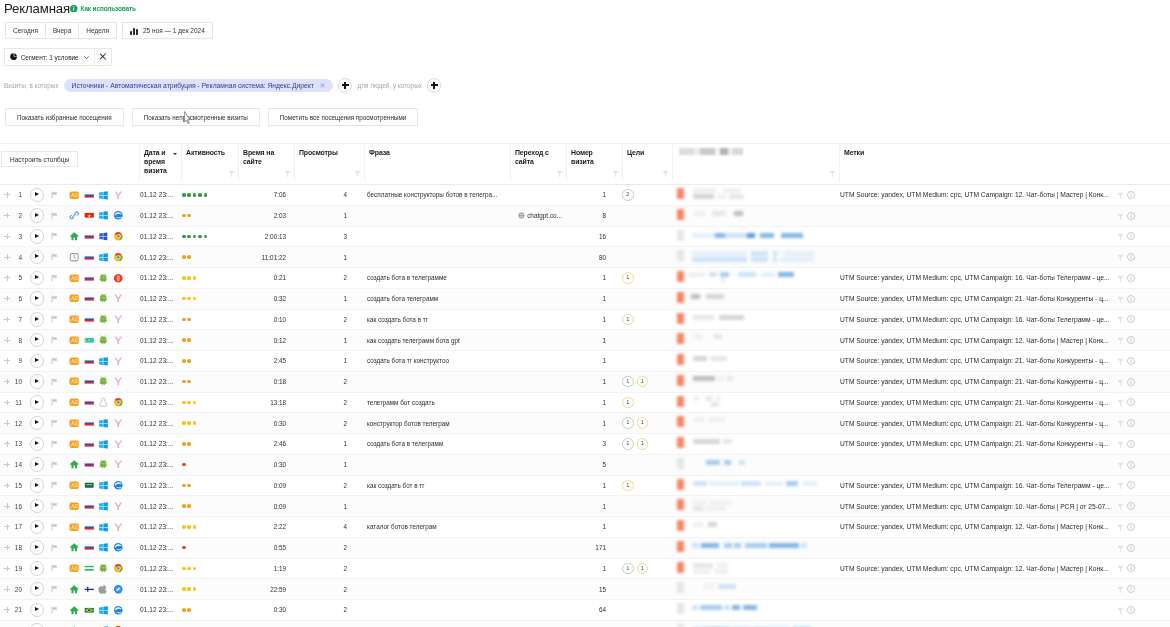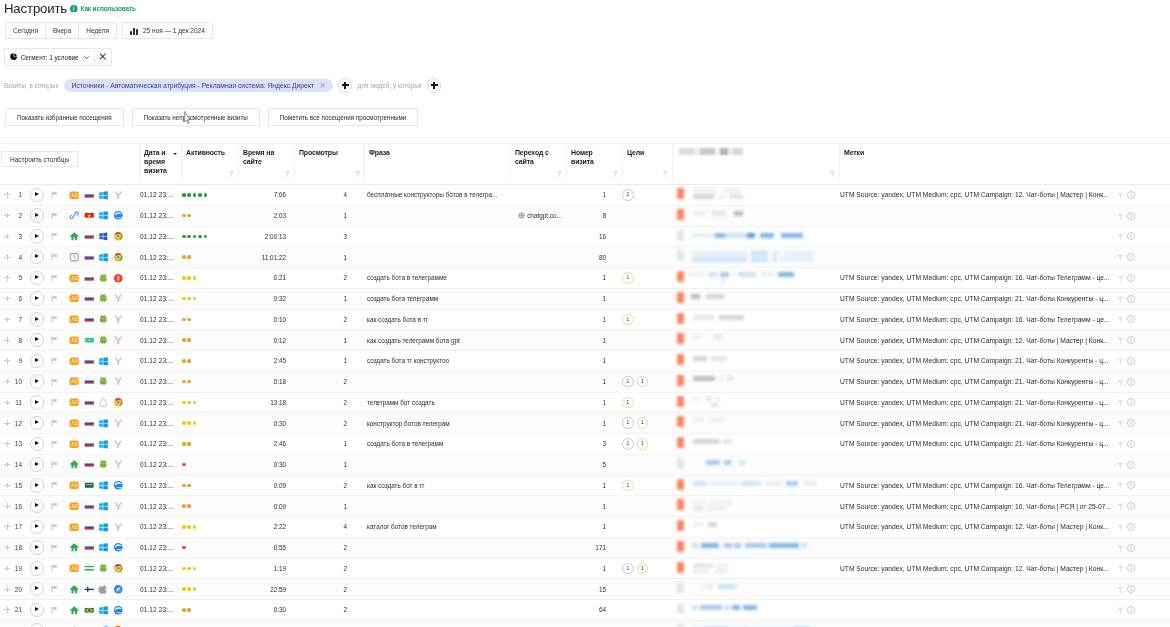--- a/index.html
+++ b/index.html
@@ -95,21 +95,21 @@
   .favi{position:absolute;left:5px;top:3px;width:6.5px;height:11px;background:#f4704a;opacity:.85;border-radius:1px;}
   .bl{position:absolute;height:5px;border-radius:.5px;}
   .ico-infoc{width:8px;height:8px;flex:none;display:block;}
   .cursor{position:absolute;left:184px;top:111px;z-index:40;}
 </style>
 </head>
 <body>
 
 <div class="page">
 
-  <div class="pagetitle">Настроить</div>
+  <div class="pagetitle">Рекламная</div>
   <div class="howto">
     <svg class="ico-info" viewBox="0 0 12 12">
         <circle cx="6" cy="6" r="6" fill="#18a05a"></circle>
         <rect x="5.2" y="4.7" width="1.6" height="4.2" rx=".5" fill="#fff"></rect>
         <circle cx="6" cy="3.1" r="0.95" fill="#fff"></circle>
       </svg>
     <span class="ht-txt">Как использовать</span>
   </div>
 
   <div class="dategroup" id="dategroup">

